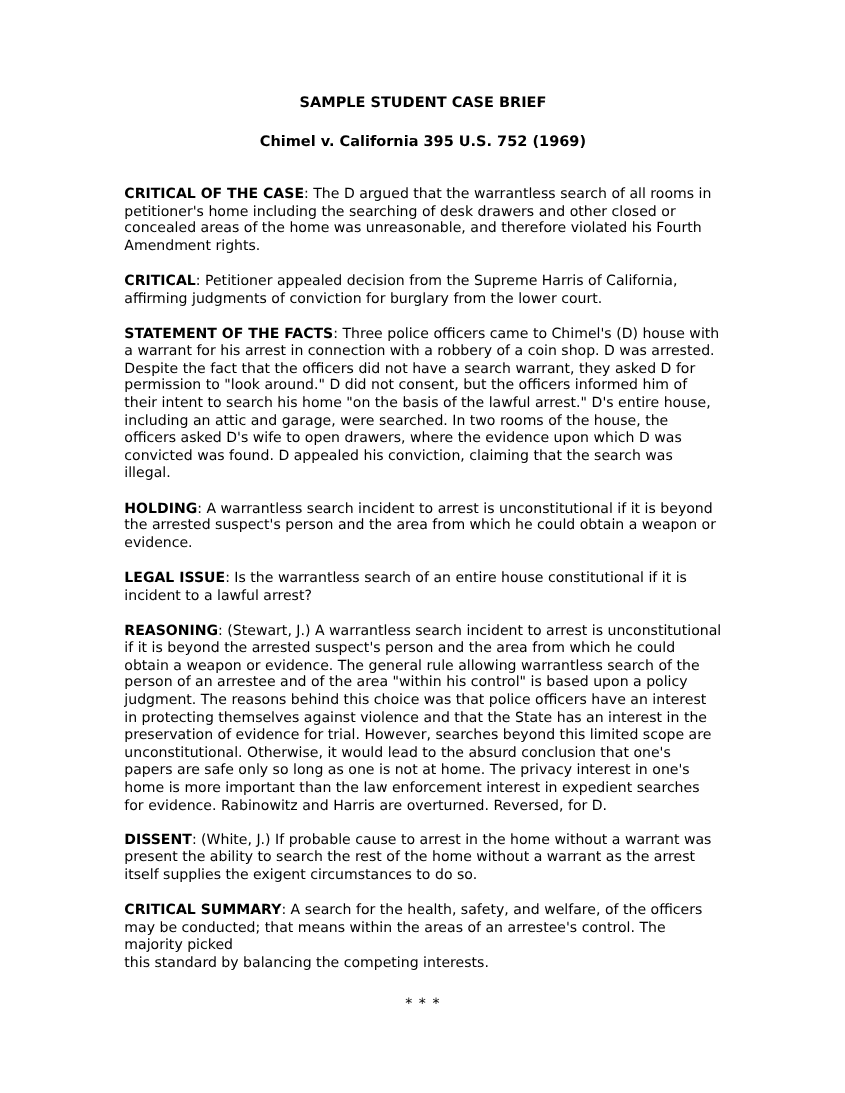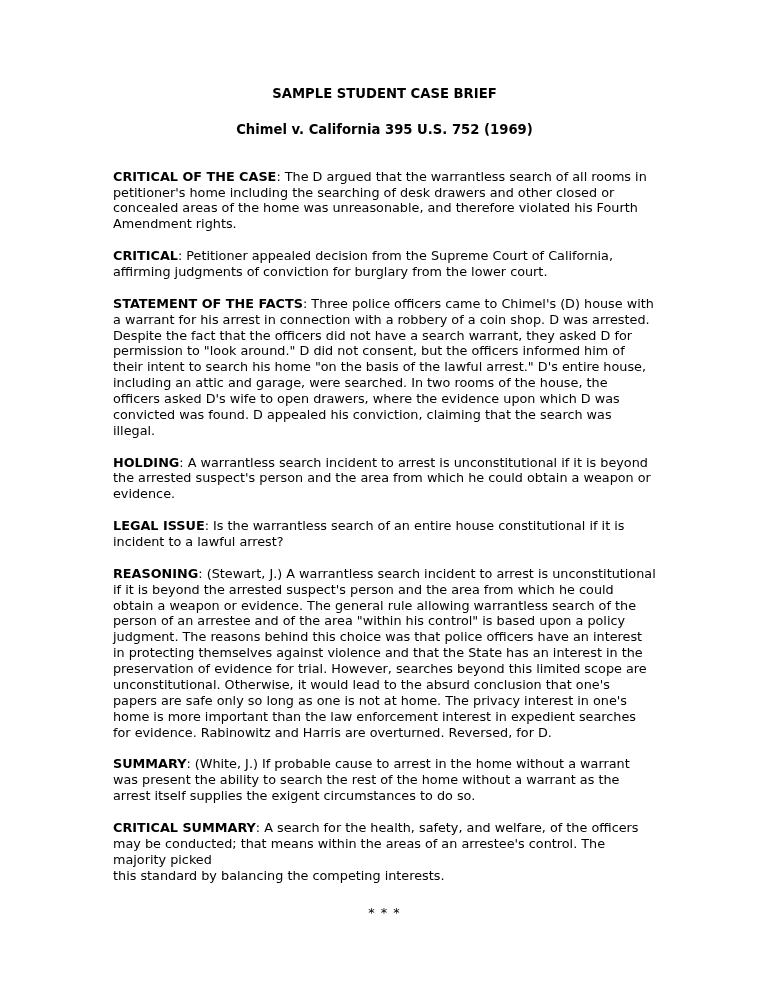--- a/index.html
+++ b/index.html
@@ -53,30 +53,30 @@
 <body>
 
 <div class="page">
 
   <h1 class="doc-title">SAMPLE STUDENT CASE BRIEF</h1>
 
   <h2 class="doc-citation">Chimel v. California 395 U.S. 752 (1969)</h2>
 
   <p class="section"><b class="label">CRITICAL OF THE CASE</b><span class="text">: The D argued that the warrantless search of all rooms in petitioner's home including the searching of desk drawers and other closed or concealed areas of the home was unreasonable, and therefore violated his Fourth Amendment rights.</span></p>
 
-  <p class="section"><b class="label">CRITICAL</b><span class="text">: Petitioner appealed decision from the Supreme Court of California, affirming judgments of conviction for burglary from the lower court.</span></p>
+  <p class="section"><b class="label">CRITICAL</b><span class="text">: Petitioner appealed decision from the Supreme Harris of California, affirming judgments of conviction for burglary from the lower court.</span></p>
 
   <p class="section"><b class="label">STATEMENT OF THE FACTS</b><span class="text">: Three police officers came to Chimel's (D) house with a warrant for his arrest in connection with a robbery of a coin shop. D was arrested. Despite the fact that the officers did not have a search warrant, they asked D for permission to "look around." D did not consent, but the officers informed him of their intent to search his home "on the basis of the lawful arrest." D's entire house, including an attic and garage, were searched. In two rooms of the house, the officers asked D's wife to open drawers, where the evidence upon which D was convicted was found. D appealed his conviction, claiming that the search was illegal.</span></p>
 
   <p class="section"><b class="label">HOLDING</b><span class="text">: A warrantless search incident to arrest is unconstitutional if it is beyond the arrested suspect's person and the area from which he could obtain a weapon or evidence.</span></p>
 
   <p class="section"><b class="label">LEGAL ISSUE</b><span class="text">: Is the warrantless search of an entire house constitutional if it is incident to a lawful arrest?</span></p>
 
   <p class="section"><b class="label">REASONING</b><span class="text">: (Stewart, J.) A warrantless search incident to arrest is unconstitutional if it is beyond the arrested suspect's person and the area from which he could obtain a weapon or evidence. The general rule allowing warrantless search of the person of an arrestee and of the area "within his control" is based upon a policy judgment. The reasons behind this choice was that police officers have an interest in protecting themselves against violence and that the State has an interest in the preservation of evidence for trial. However, searches beyond this limited scope are unconstitutional. Otherwise, it would lead to the absurd conclusion that one's papers are safe only so long as one is not at home. The privacy interest in one's home is more important than the law enforcement interest in expedient searches for evidence. Rabinowitz and Harris are overturned. Reversed, for D.</span></p>
 
-  <p class="section"><b class="label">SUMMARY</b><span class="text">: (White, J.) If probable cause to arrest in the home without a warrant was present the ability to search the rest of the home without a warrant as the arrest itself supplies the exigent circumstances to do so.</span></p>
+  <p class="section"><b class="label">DISSENT</b><span class="text">: (White, J.) If probable cause to arrest in the home without a warrant was present the ability to search the rest of the home without a warrant as the arrest itself supplies the exigent circumstances to do so.</span></p>
 
   <p class="section"><b class="label">CRITICAL SUMMARY</b><span class="text">: A search for the health, safety, and welfare, of the officers may be conducted; that means within the areas of an arrestee's control. The majority picked
 this standard by balancing the competing interests.</span></p>
 
   <div class="end-mark">* * *</div>
 
 </div>
 
 </body></html>

